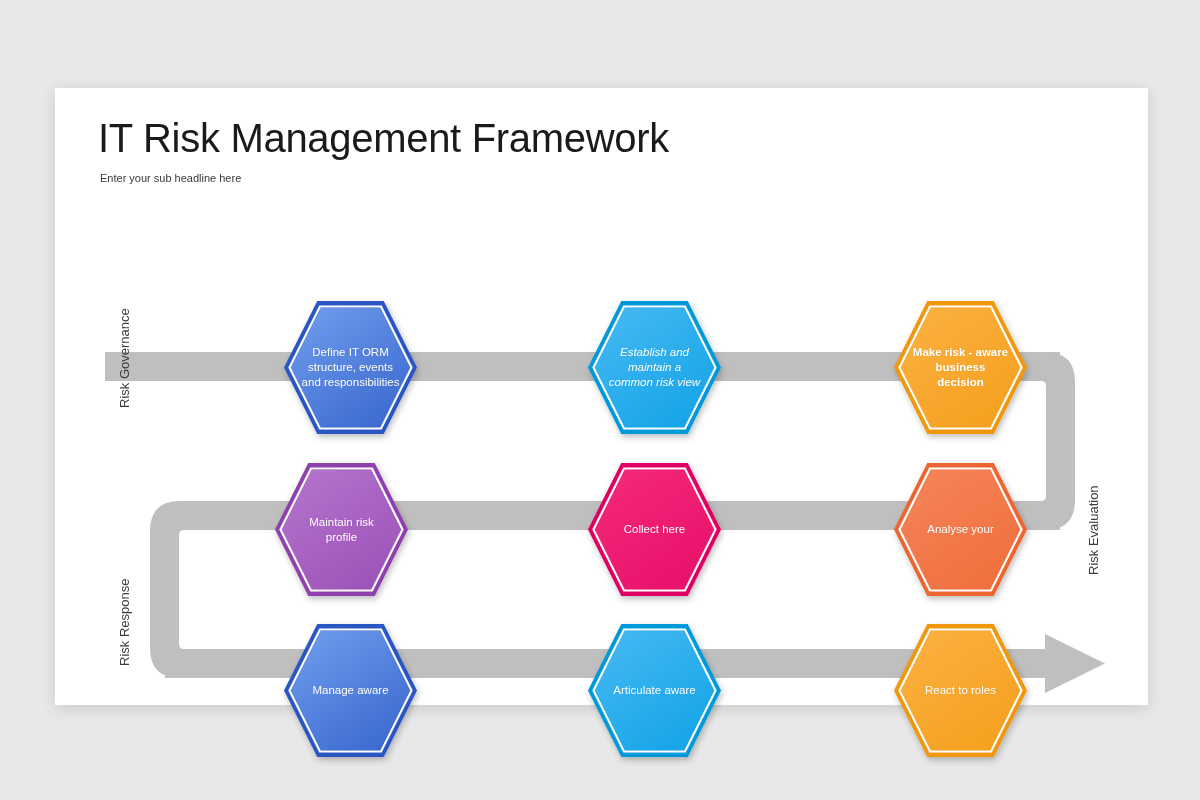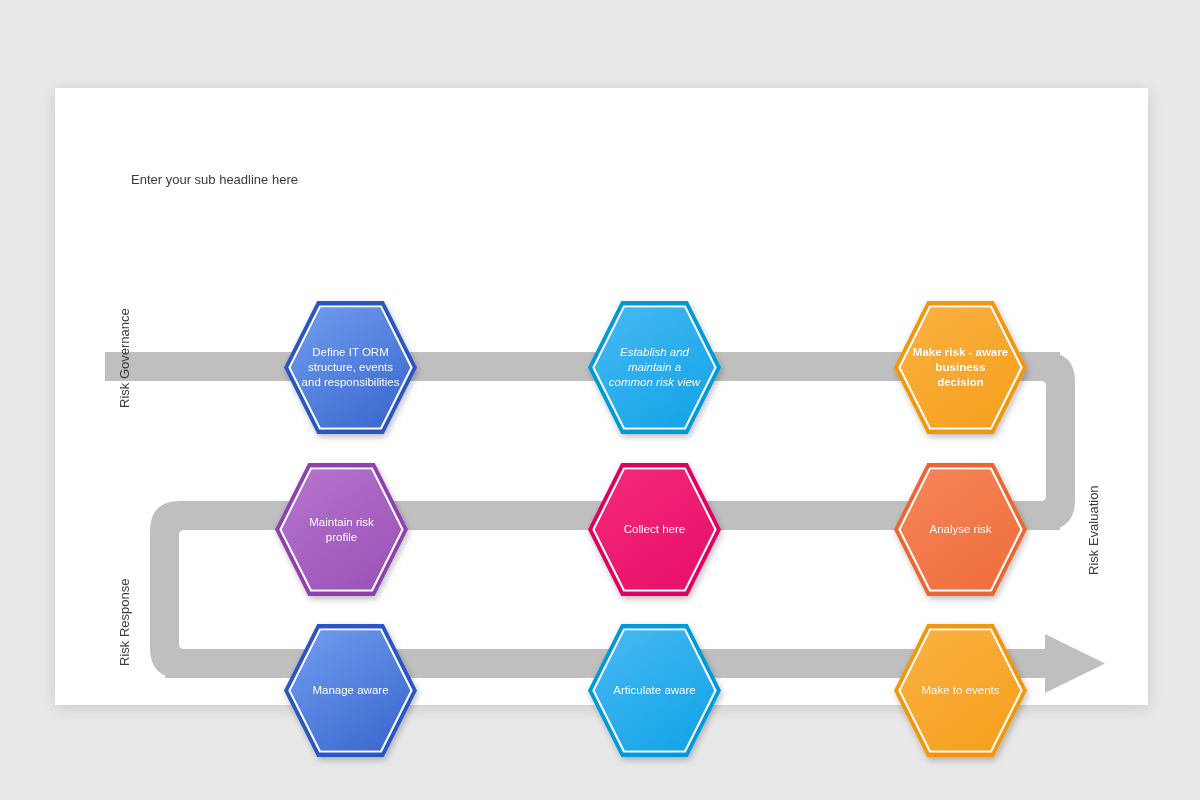--- a/index.html
+++ b/index.html
@@ -37,25 +37,24 @@
     font-weight: 400;
     color: #1a1a1a;
     letter-spacing: -0.3px;
     white-space: nowrap;
   }
 
   #page-subtitle {
     position: absolute;
     left: 45px;
     top: 84px;
-    font-size: 13px;
+    font-size: 11px;
     font-weight: 400;
     color: #3a3a3a;
     white-space: nowrap;
-    margin-left: 31px;
   }
 
   
   #diagram {
     position: absolute;
     left: 0;
     top: 0;
     width: 1093px;
     height: 617px;
   }
@@ -115,20 +114,21 @@
     pointer-events: none;
     text-shadow: 0 0 2px rgba(0,0,0,0.08);
   }
   .hex-label span { display: block; width: 100%; }
 </style>
 </head>
 <body>
 
 <div id="slide-card">
 
+  <h1 id="page-title">IT Risk Management Framework</h1>
   <div id="page-subtitle">Enter your sub headline here</div>
 
   <div id="diagram">
 
     <svg id="ribbon-layer" viewBox="0 0 1093 617" xmlns="http://www.w3.org/2000/svg">
       <defs>
         <filter id="hexShadow" x="-40%" y="-40%" width="180%" height="180%">
           <feDropShadow dx="1.5" dy="3" stdDeviation="3" flood-color="#000000" flood-opacity="0.26"></feDropShadow>
         </filter>
       </defs>
@@ -238,21 +238,21 @@
               <linearGradient id="g5" x1="0.15" y1="0" x2="0.85" y2="1">
                 <stop offset="0%" stop-color="#f58358"></stop>
                 <stop offset="100%" stop-color="#ef6f3c"></stop>
               </linearGradient>
             </defs>
             <polygon points="3.00,69.50 36.25,3.00 102.75,3.00 136.00,69.50 102.75,136.00 36.25,136.00" fill="#ec6630" filter="url(#hexShadow)"></polygon>
             <polygon points="10.00,69.50 39.75,10.00 99.25,10.00 129.00,69.50 99.25,129.00 39.75,129.00" fill="url(#g5)"></polygon>
             <polygon points="8.50,69.50 39.00,8.50 100.00,8.50 130.50,69.50 100.00,130.50 39.00,130.50" fill="none" stroke="#ffffff" stroke-width="2.2"></polygon>
           </svg>
           <div class="hex-label">
-            <span>Analyse risk</span>
+            <span>Analyse your</span>
           </div>
         </div>
         <div class="hex" style="left: 226px; top: 533px;">
           <svg viewBox="0 0 139 139">
             <defs>
               <linearGradient id="g6" x1="0.15" y1="0" x2="0.85" y2="1">
                 <stop offset="0%" stop-color="#6e9bec"></stop>
                 <stop offset="100%" stop-color="#3a68cf"></stop>
               </linearGradient>
             </defs>
@@ -286,19 +286,19 @@
               <linearGradient id="g8" x1="0.15" y1="0" x2="0.85" y2="1">
                 <stop offset="0%" stop-color="#fbb03f"></stop>
                 <stop offset="100%" stop-color="#f5a01e"></stop>
               </linearGradient>
             </defs>
             <polygon points="3.00,69.50 36.25,3.00 102.75,3.00 136.00,69.50 102.75,136.00 36.25,136.00" fill="#f0970d" filter="url(#hexShadow)"></polygon>
             <polygon points="10.00,69.50 39.75,10.00 99.25,10.00 129.00,69.50 99.25,129.00 39.75,129.00" fill="url(#g8)"></polygon>
             <polygon points="8.50,69.50 39.00,8.50 100.00,8.50 130.50,69.50 100.00,130.50 39.00,130.50" fill="none" stroke="#ffffff" stroke-width="2.2"></polygon>
           </svg>
           <div class="hex-label">
-            <span>Make to events</span>
+            <span>React to roles</span>
           </div>
         </div>
       </div>
 
   </div>
 </div>
 
 </body></html>

